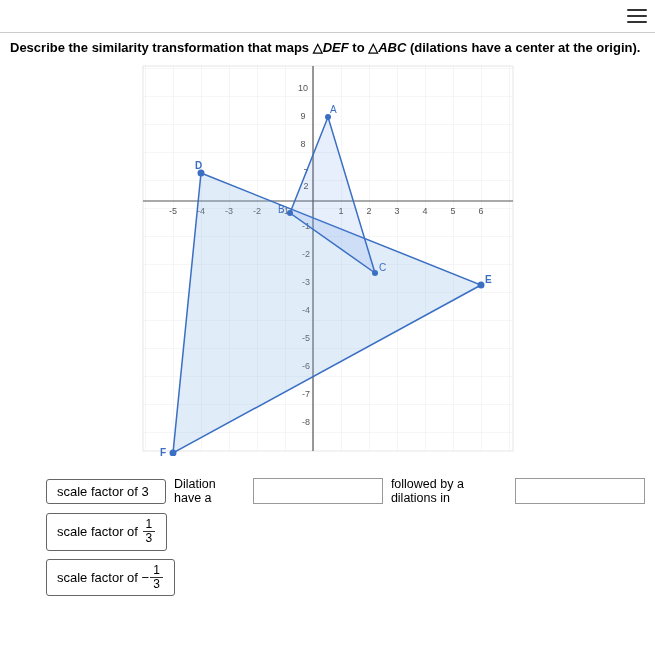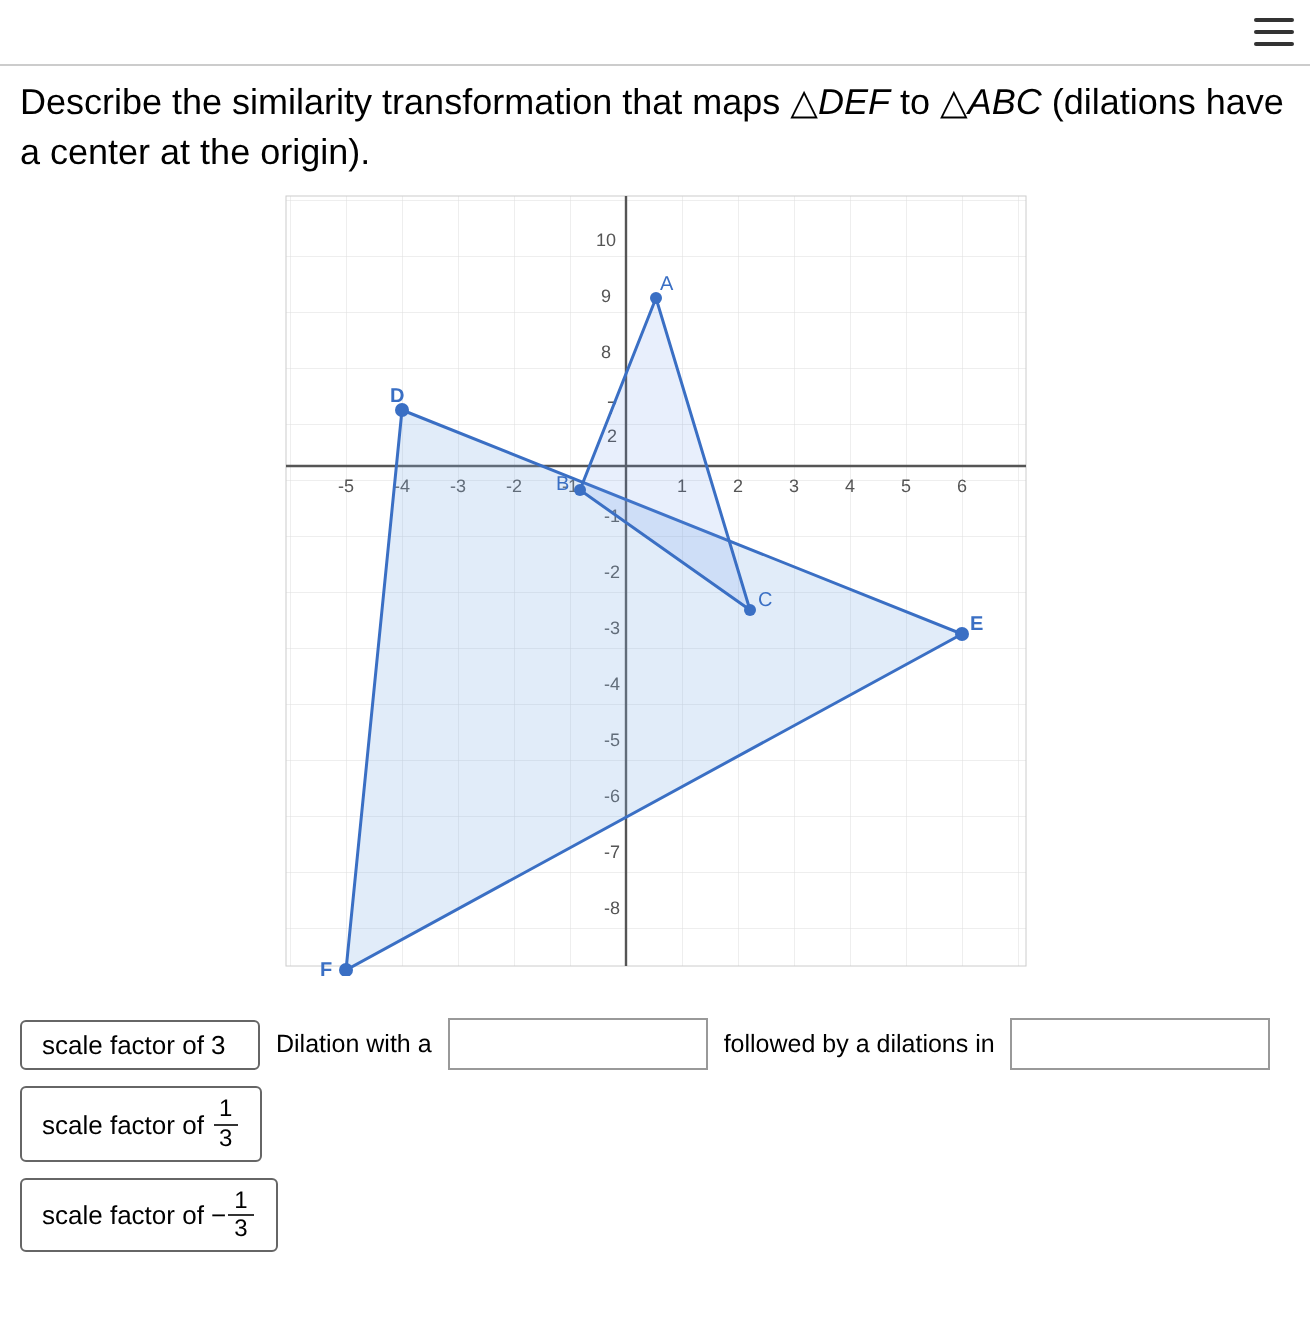--- a/index.html
+++ b/index.html
@@ -30,41 +30,43 @@
     }
     .menu-icon span {
       display: block;
       height: 2px;
       background: #333;
       border-radius: 1px;
     }
 
     .instructions {
       padding: 6px 10px 4px 10px;
-      font-size: 18px;
+      font-size: 13px;
       line-height: 1.4;
+      font-weight: bold;
     }
 
     .graph-container {
       padding: 0 10px;
       margin-bottom: 10px;
     }
 
     .answer-section {
       padding: 8px 10px;
       display: flex;
       flex-direction: column;
       gap: 2px;
     }
 
     .answer-row {
       display: flex;
       align-items: center;
       gap: 8px;
       padding: 3px 0;
+      margin-left: 36px;
     }
 
     .answer-pill {
       border: 1px solid #666;
       border-radius: 3px;
       padding: 4px 10px;
       font-size: 13px;
       background: #fff;
       cursor: pointer;
       display: inline-flex;
@@ -183,21 +185,21 @@
   </svg>
 </div>
 
 <div class="answer-section">
 
   <div class="answer-row">
     <div class="answer-pill">
       scale factor of 3
     </div>
     <div class="dilation-row">
-      <span>Dilation with a</span>
+      <span>Dilation have a</span>
       <input class="input-box" type="text" style="">
       <span>followed by a dilations in</span>
       <input class="input-box" type="text" style="">
     </div>
   </div>
 
   <div class="answer-row">
     <div class="answer-pill">
       scale factor of&nbsp;
       <span class="fraction">

